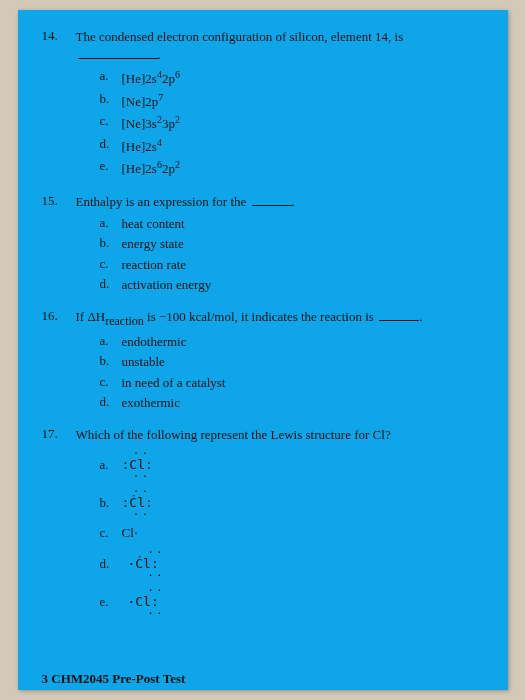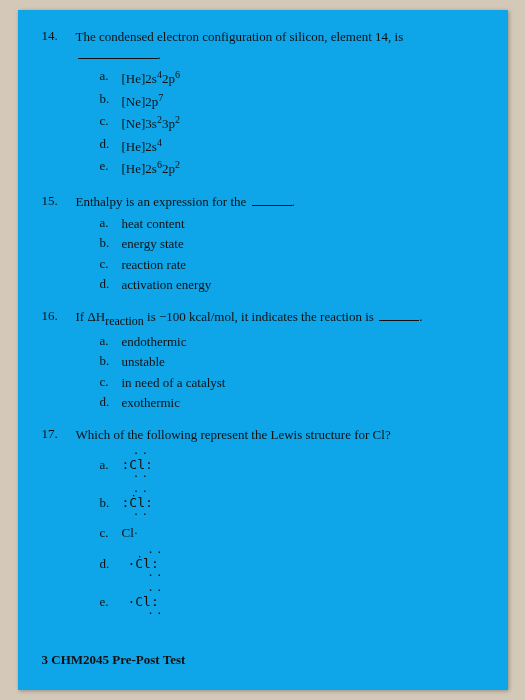--- a/index.html
+++ b/index.html
@@ -93,21 +93,21 @@
 
     .blank-short {
       display: inline-block;
       border-bottom: 1px solid #111;
       min-width: 40px;
       margin-left: 2px;
     }
 
     .footer {
       position: absolute;
-      bottom: 22px;
+      bottom: 3px;
       left: 24px;
       font-size: 13px;
       color: #111;
       font-weight: bold;
     }
 
     .q17-options {
       margin-left: 58px;
       margin-top: 2px;
     }

